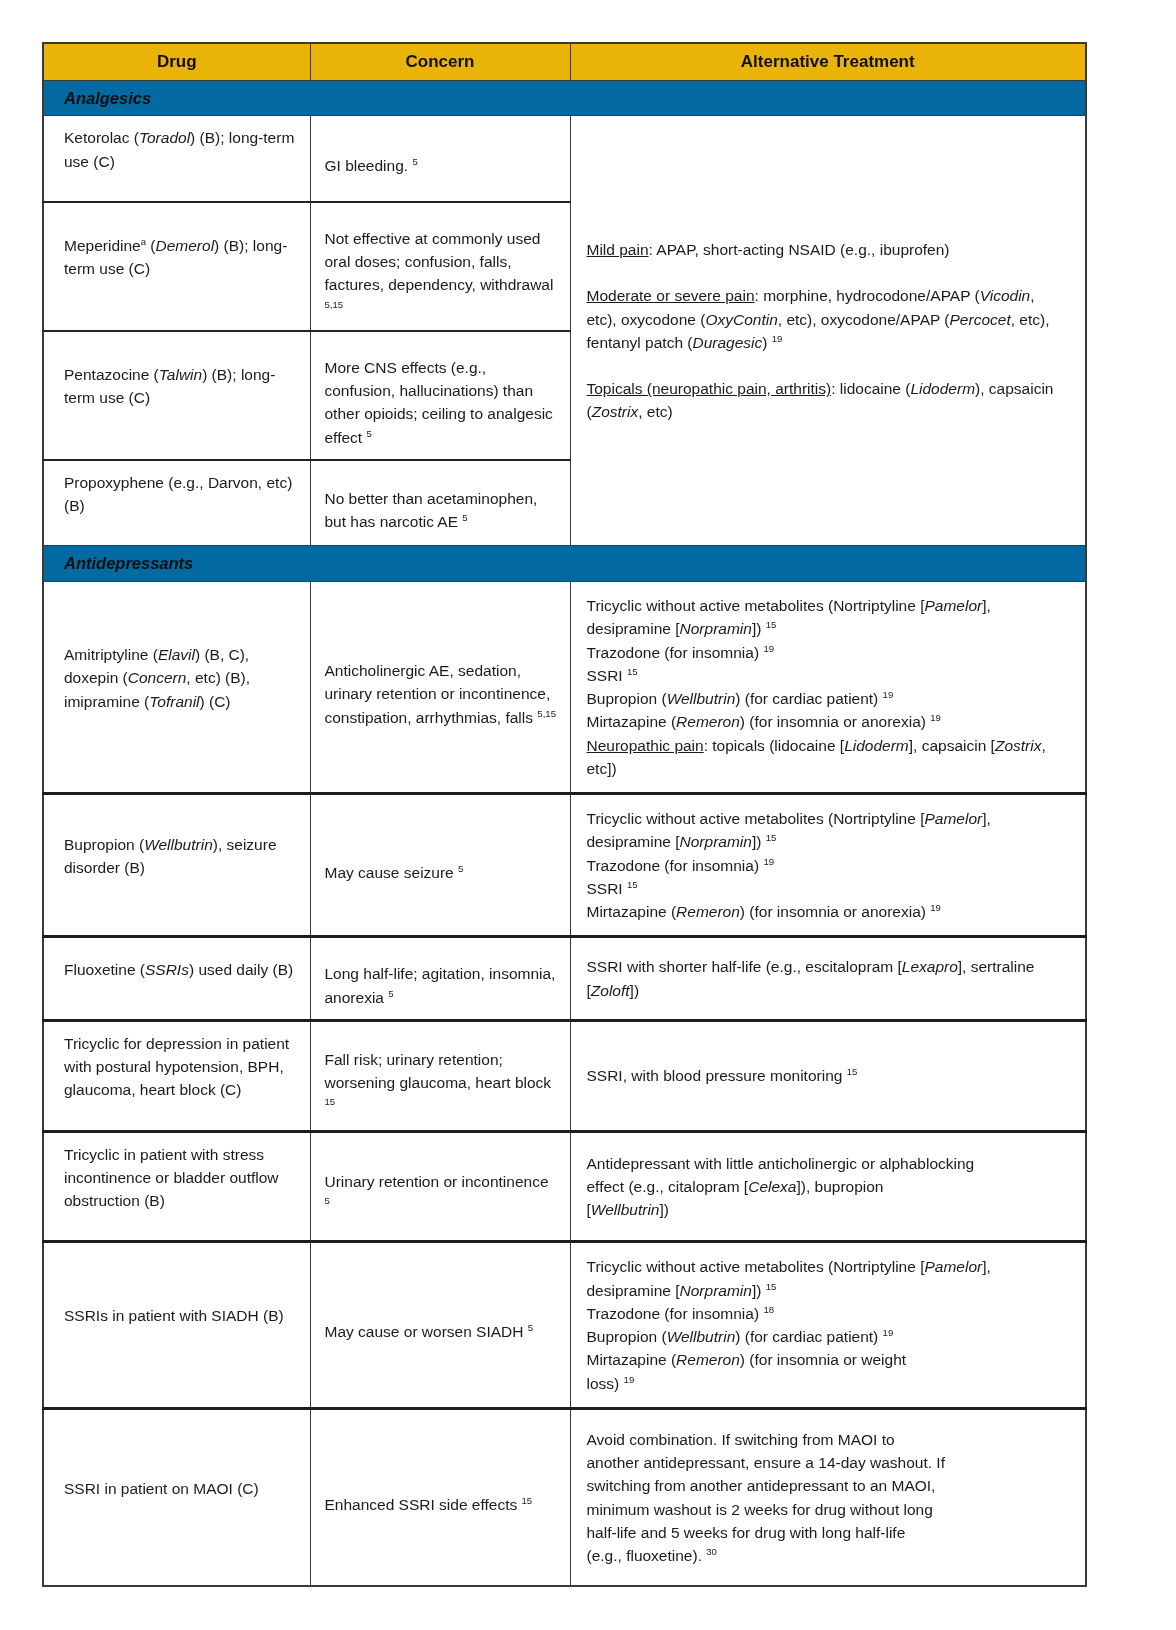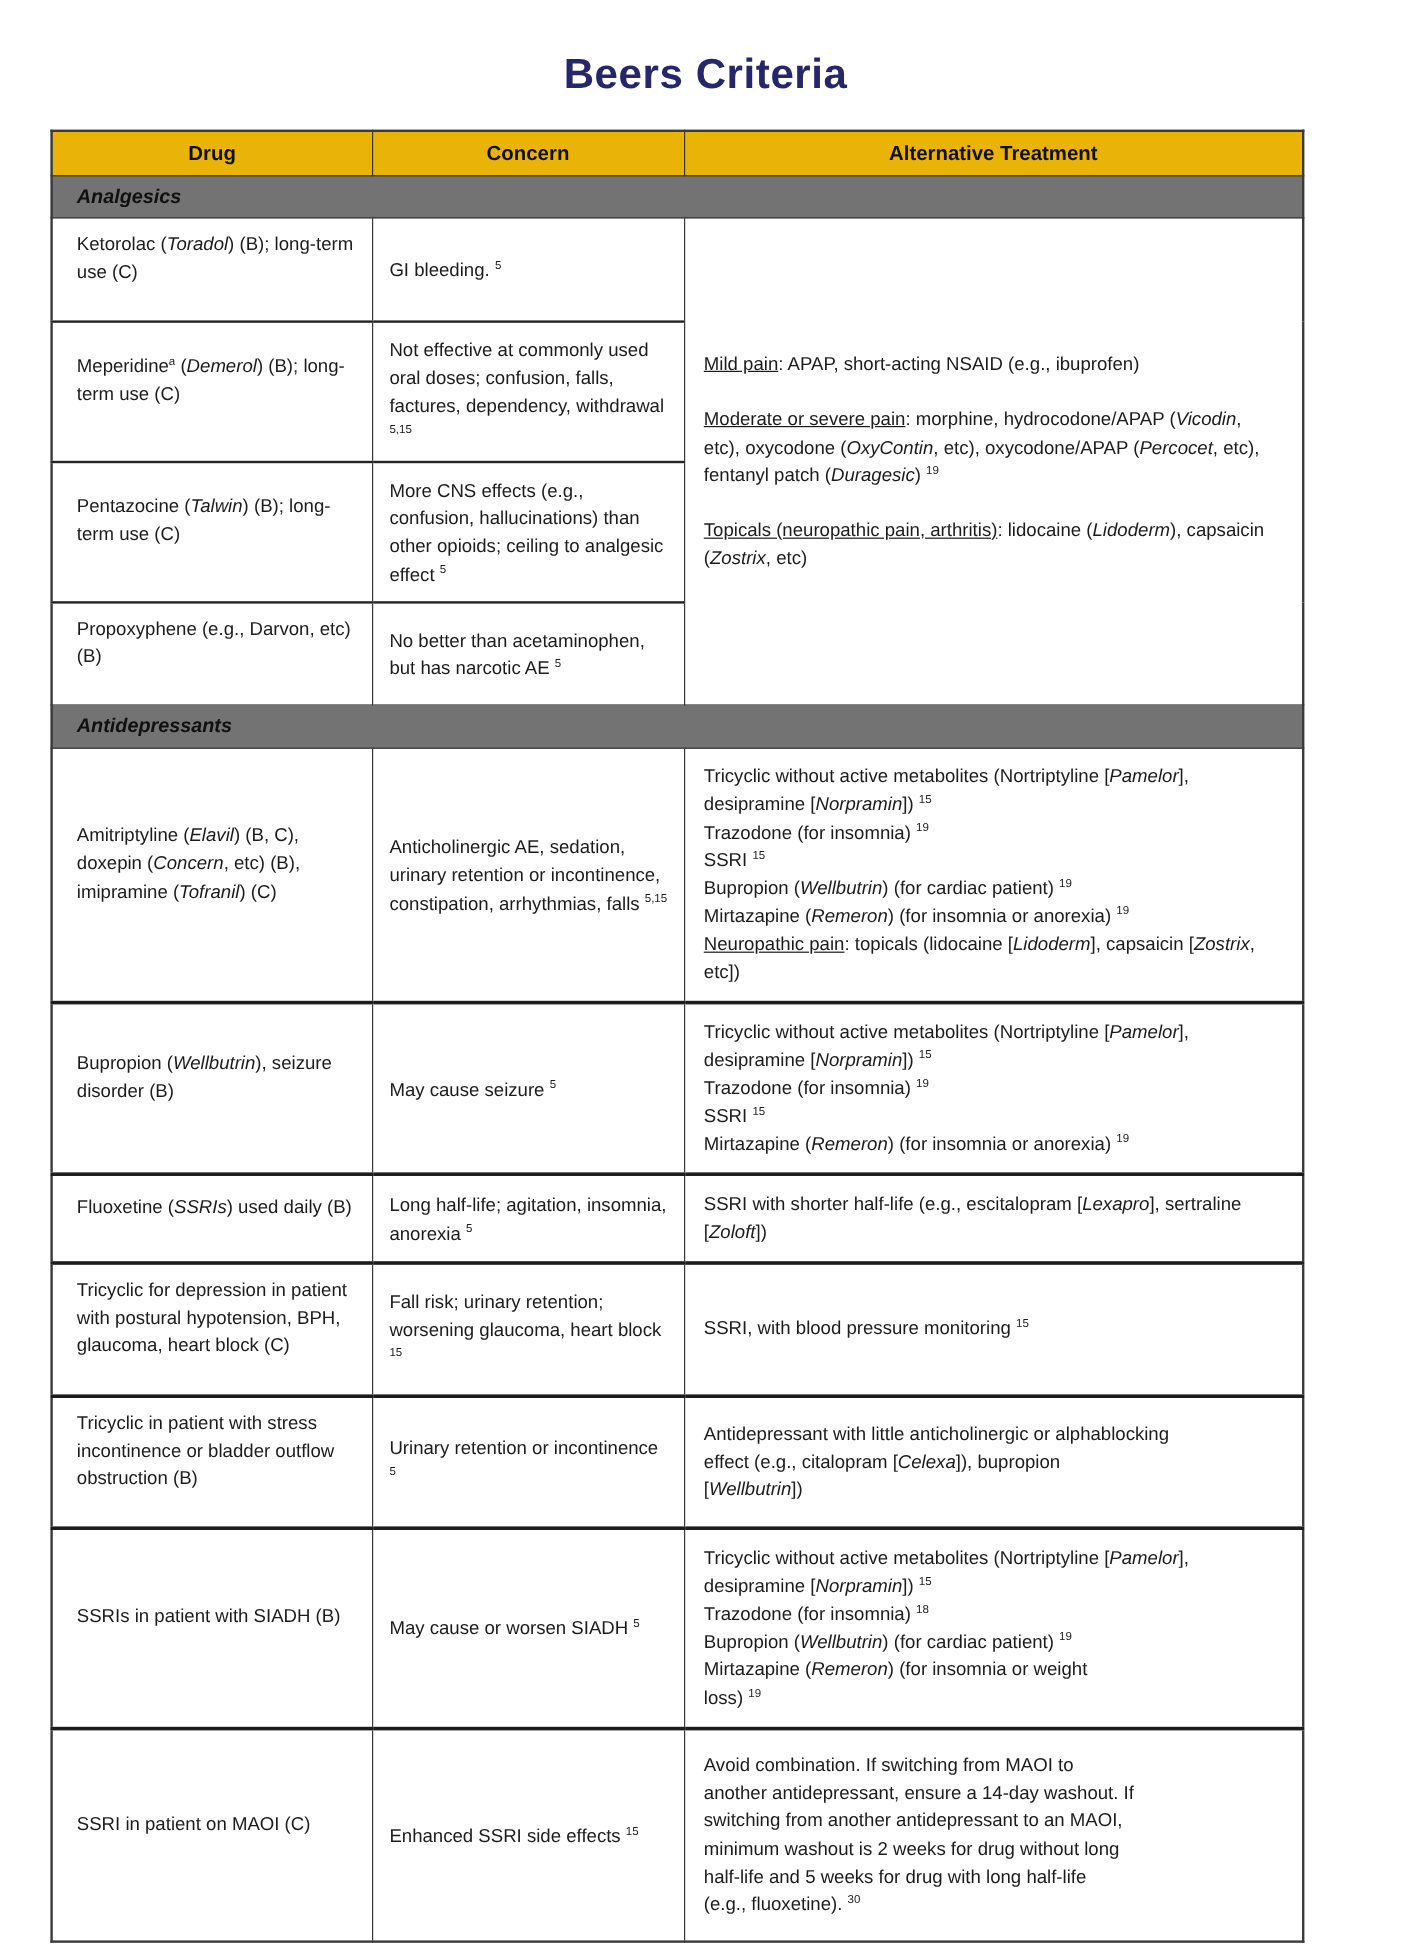--- a/index.html
+++ b/index.html
@@ -51,30 +51,30 @@
   .beers thead th {
     background: #eab308;
     font-size: 17px;
     font-weight: bold;
     text-align: center;
     height: 37px;
     padding: 4px 8px;
     color: #101010;
   }
   tr.section-row td {
-    background: #737373;
+    background: #0369a1;
     font-weight: bold;
     font-style: italic;
     font-size: 16.5px;
     padding: 5px 12px 5px 20px;
     height: 33px;
     color: #101010;
   }
   td.drug-cell   { padding: 10px 12px 28px 20px; }
-  td.concern-cell{ padding: 12px 12px 10px 14px; }
+  td.concern-cell{ padding: 24px 12px 10px 14px; }
   td.alt-cell    { padding: 12px 12px 12px 16px; vertical-align: middle; }
   td.alt-cell p  { margin: 0 0 23px 0; }
   td.alt-cell p:last-child { margin: 0; }
 
   sup { font-size: 0.62em; vertical-align: super; line-height: 0; }
 
   
   tr.r-ketorolac     { height: 52px;  }
   tr.r-meperidine    { height: 90px;  }
   tr.r-pentazocine   { height: 93px;  }
@@ -88,21 +88,20 @@
   tr.r-maoi          { height: 178px; }
 
   tr.t2 > td { border-top: 2px solid #242424; }
   tr.t3 > td { border-top: 3px solid #1d1d1d; }
 </style>
 </head>
 <body>
 
 <div class="page">
 
-  <h1 class="title">Beers Criteria</h1>
 
   <table class="beers">
     <colgroup>
       <col style="width:267px">
       <col style="width:260px">
       <col style="width:516px">
     </colgroup>
     <thead>
       <tr>
         <th>Drug</th>

